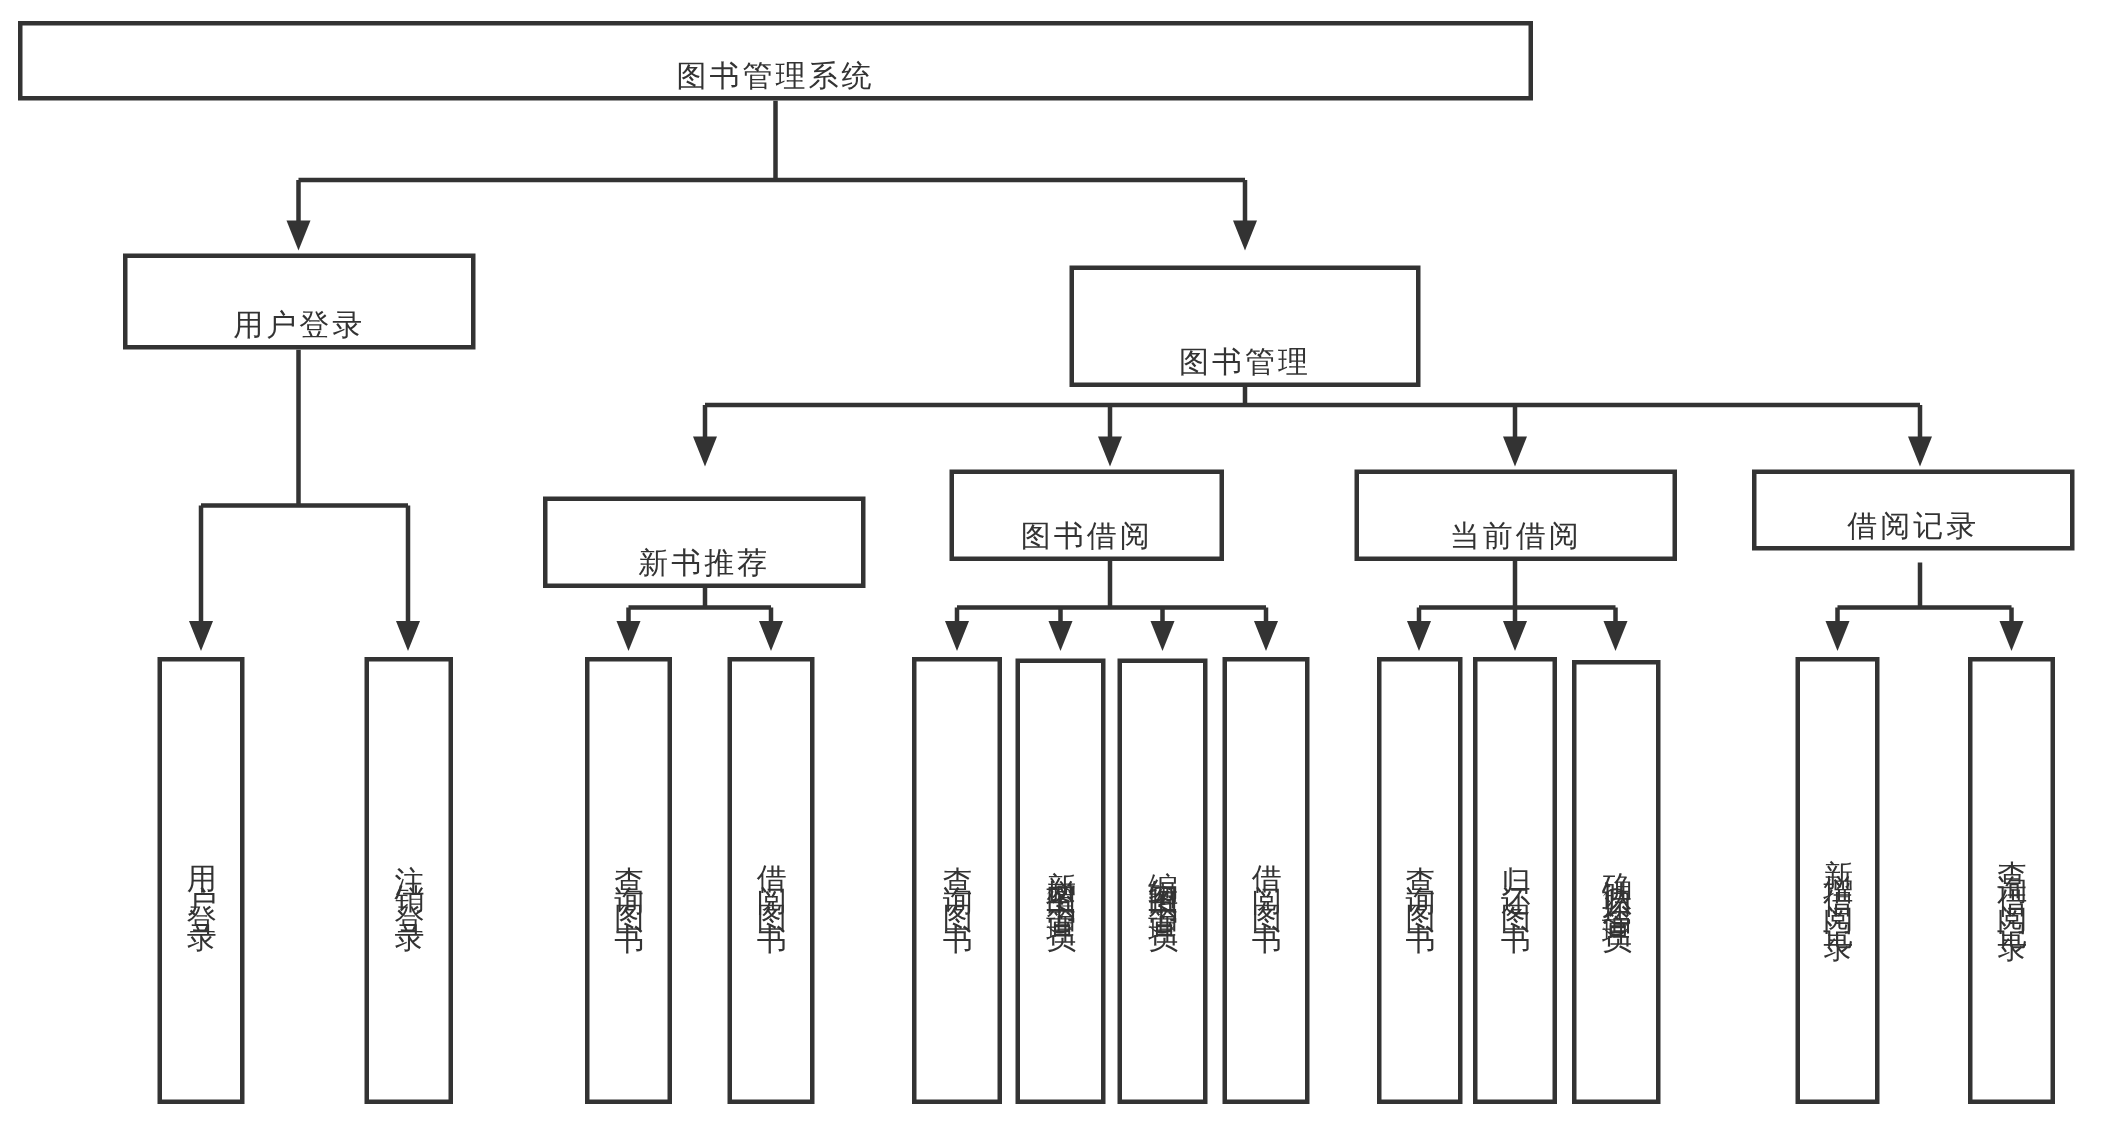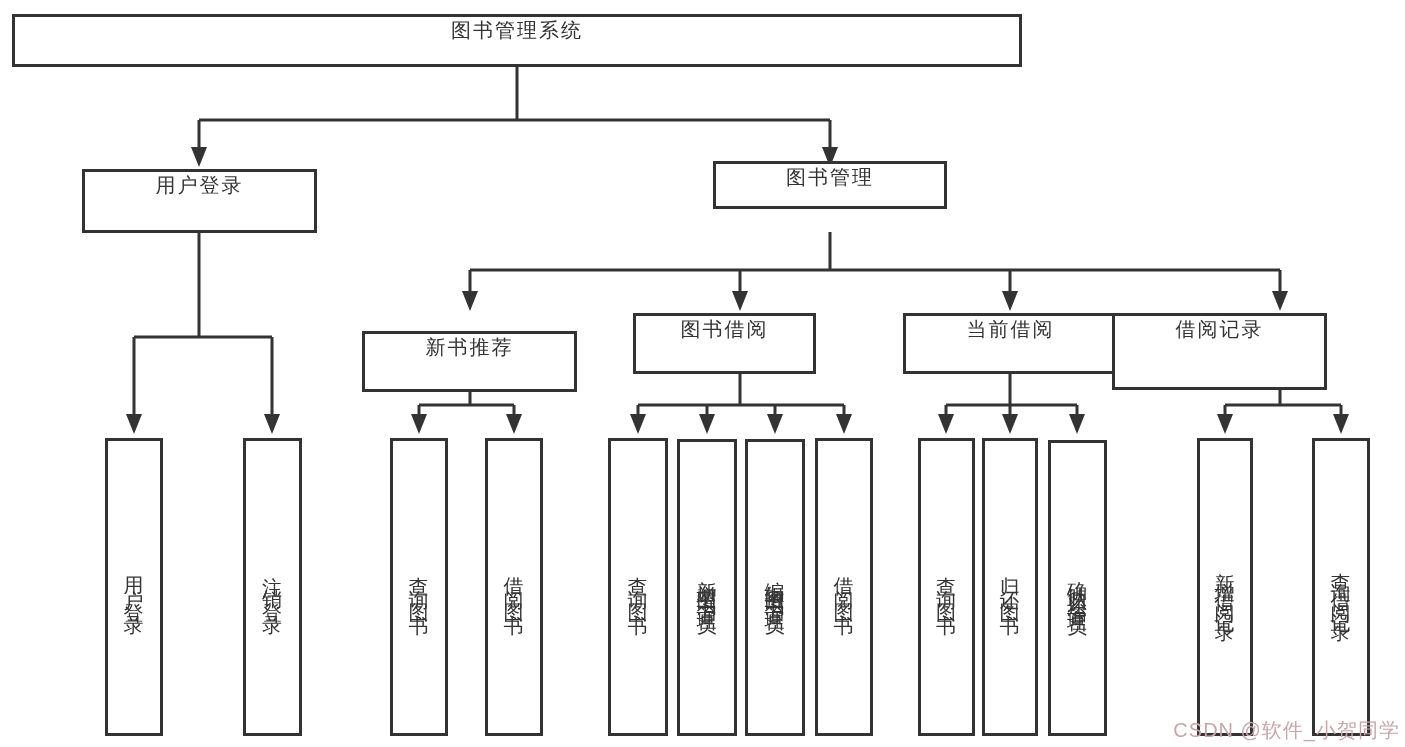--- a/index.html
+++ b/index.html
@@ -10,21 +10,21 @@
     font-family:"Liberation Sans","DejaVu Sans",sans-serif;
     color:#333333;
     overflow:hidden;
   }
   #wires{position:absolute;left:0;top:0;width:1405px;height:747px;}
   .hbox{
     position:absolute;
     box-sizing:border-box;
     border:3px solid #333333;
     background:#ffffff;
-    display:flex;align-items:flex-start;justify-content:center;
+    display:flex;align-items:flex-end;justify-content:center;
     font-size:20px;letter-spacing:2px;
     z-index:2;
   }
   .vbox{
     position:absolute;
     box-sizing:border-box;
     border:3px solid #333333;
     background:#ffffff;
     display:flex;align-items:center;justify-content:center;
     z-index:2;
@@ -105,34 +105,34 @@
     </g>
   </svg>
 
   <div class="hbox" style="left:12px;top:14px;width:1010px;height:53px">
     <span>图书管理系统</span>
   </div>
 
   <div class="hbox" style="left:82px;top:169px;width:235px;height:64px">
     <span>用户登录</span>
   </div>
-  <div class="hbox" style="left:713px;top:161px;width:234px;height:48px">
+  <div class="hbox" style="left:713px;top:177px;width:234px;height:81px">
     <span>图书管理</span>
   </div>
 
   <div class="hbox" style="left:362px;top:331px;width:215px;height:61px">
     <span>新书推荐</span>
   </div>
   <div class="hbox" style="left:633px;top:313px;width:183px;height:61px">
     <span>图书借阅</span>
   </div>
   <div class="hbox" style="left:903px;top:313px;width:215px;height:61px">
     <span>当前借阅</span>
   </div>
-  <div class="hbox" style="left:1112px;top:313px;width:215px;height:77px">
+  <div class="hbox" style="left:1168px;top:313px;width:215px;height:54px">
     <span>借阅记录</span>
   </div>
 
   <div class="vbox" style="left:105px;top:438px;width:58px;height:298px">
     <span class="vtext vt-4">用户登录</span>
   </div>
   <div class="vbox" style="left:243px;top:438px;width:59px;height:298px">
     <span class="vtext vt-4">注销登录</span>
   </div>
 
@@ -166,14 +166,13 @@
     <span class="vtext vt-10">确认归还（管理员）</span>
   </div>
 
   <div class="vbox" style="left:1197px;top:438px;width:56px;height:298px">
     <span class="vtext vt-6">新增借阅记录</span>
   </div>
   <div class="vbox" style="left:1312px;top:438px;width:58px;height:298px">
     <span class="vtext vt-6">查询借阅记录</span>
   </div>
 
-  <div id="watermark">CSDN @软件_小贺同学</div>
 </div>
 
 </body></html>

